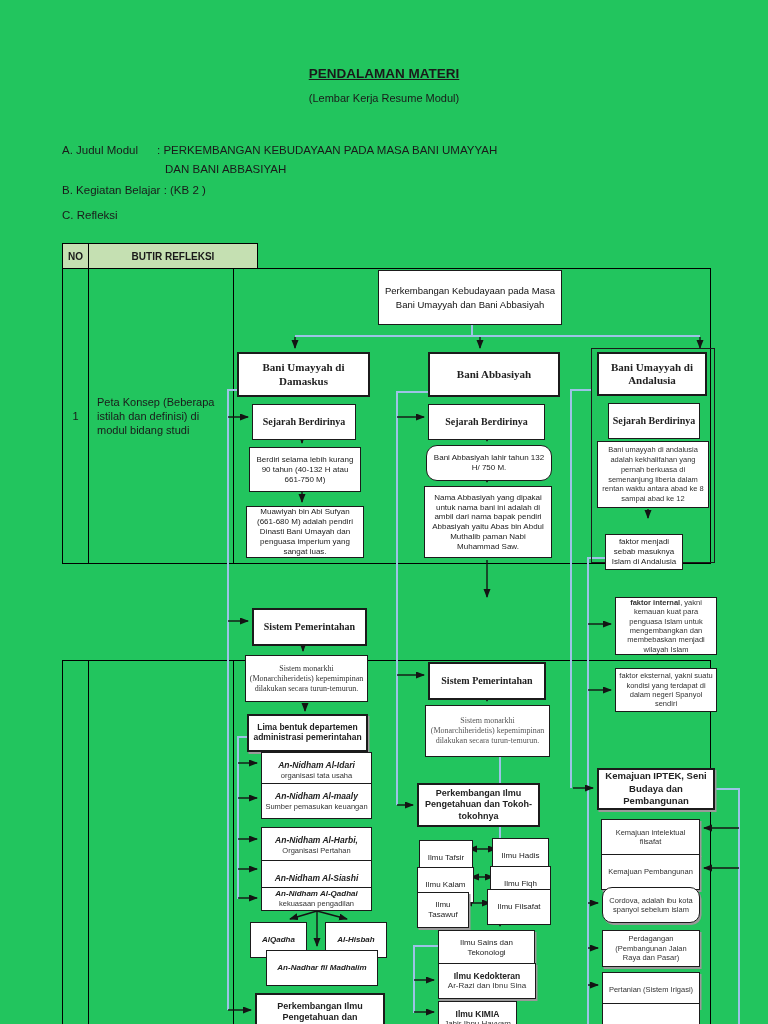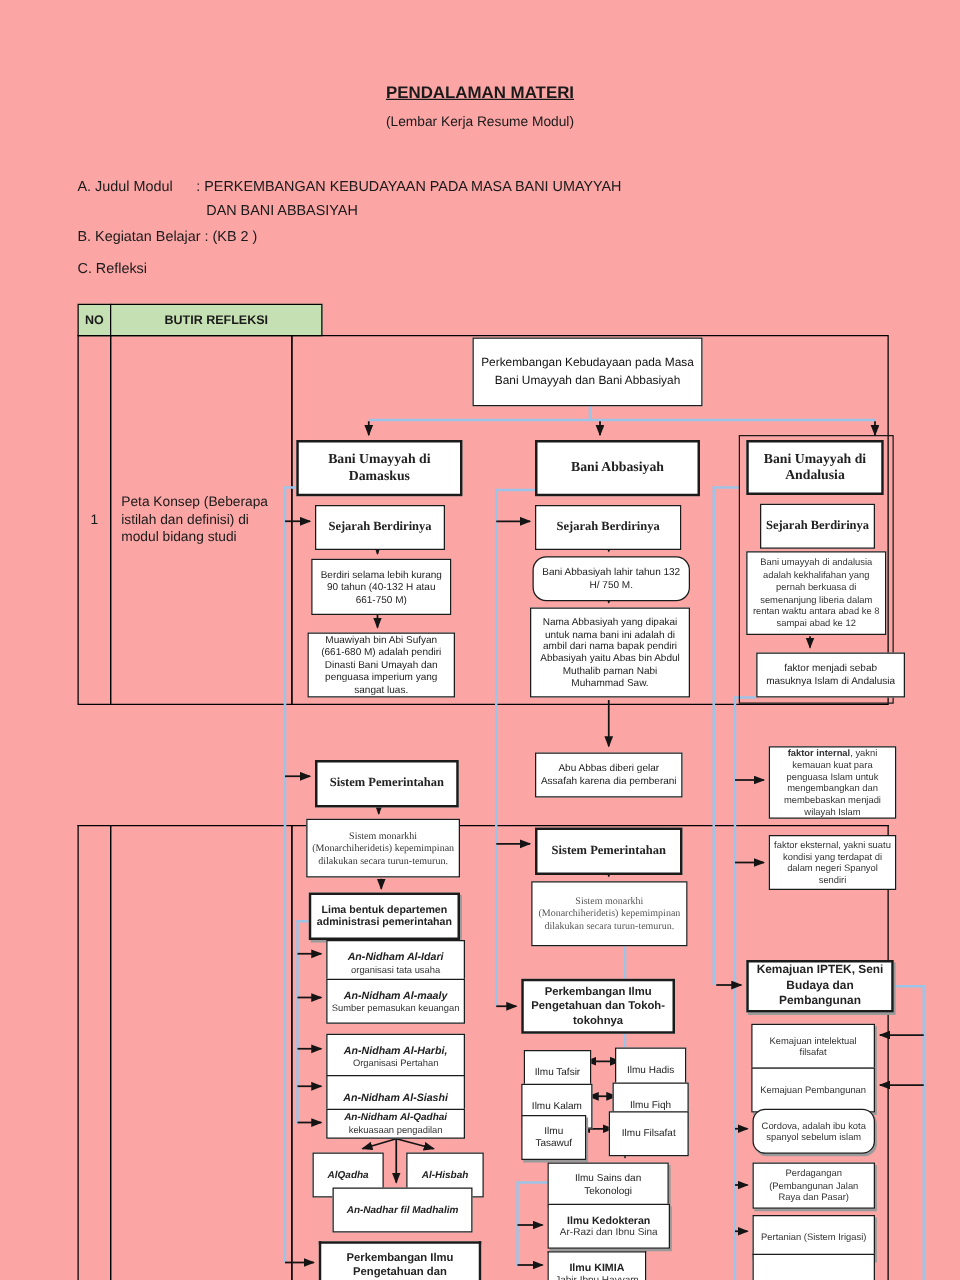--- a/index.html
+++ b/index.html
@@ -1,16 +1,16 @@
 <!DOCTYPE html>
 <html style="--green: #c5e0b2; --blue: #9dc3e6;"><head>
 <meta charset="utf-8">
 <style>
   html,body{margin:0;padding:0;background:#888;}
-  .page{position:relative;width:768px;height:1024px;background:#fca5a5;overflow:hidden;
+  .page{position:relative;width:768px;height:1024px;background:#22c55e;overflow:hidden;
         font-family:"Liberation Sans",sans-serif;color:#1a1a1a;}
   .abs{position:absolute;}
   
   .doc-title{left:0;right:0;top:66px;text-align:center;font-size:13.5px;font-weight:700;text-decoration:underline;}
   .doc-sub{left:0;right:0;top:92px;text-align:center;font-size:11px;}
   .fieldtxt{font-size:11.5px;}
   
   .cell{position:absolute;box-sizing:border-box;border:1px solid #000;z-index:0;}
   .cell.green{background:var(--green);display:flex;align-items:center;justify-content:center;
               font-weight:700;font-size:10px;}
@@ -138,24 +138,23 @@
   <div class="box b15 hd" style="left:428px;top:404px;width:117px;height:26px;">Sejarah Berdirinya</div>
   <div class="box b15 hd" style="left:608px;top:403px;width:92px;height:26px;">Sejarah Berdirinya</div>
 
   <div class="box sm" style="left:249px;top:447px;width:112px;height:45px;">Berdiri selama lebih kurang 90 tahun (40-132 H atau 661-750 M)</div>
   <div class="box sm" style="left:246px;top:506px;width:118px;height:52px;">Muawiyah bin Abi Sufyan (661-680 M) adalah pendiri Dinasti Bani Umayah dan penguasa imperium yang sangat luas.</div>
 
   <div class="box sm" style="left:426px;top:445px;width:126px;height:33px;border-radius:11px;">Bani Abbasiyah lahir tahun 132 H/ 750 M.</div>
   <div class="box sm" style="left:424px;top:486px;width:128px;height:72px;line-height:1.22;">Nama Abbasiyah yang dipakai untuk nama bani ini adalah di ambil dari nama bapak pendiri Abbasiyah yaitu Abas bin Abdul Muthalib paman Nabi Muhammad Saw.</div>
 
   <div class="box xs" style="left:597px;top:441px;width:112px;height:67px;line-height:1.3;">Bani umayyah di andalusia adalah kekhalifahan yang pernah berkuasa di semenanjung liberia dalam rentan waktu antara abad ke 8 sampai abad ke 12</div>
-  <div class="box sm" style="left:605px;top:522px;width:119px;height:36px;">faktor menjadi sebab masuknya Islam di Andalusia</div>
+  <div class="box sm" style="left:605px;top:534px;width:78px;height:36px;">faktor menjadi sebab masuknya Islam di Andalusia</div>
 
   <div class="box b2 hd" style="left:252px;top:608px;width:115px;height:26px;">Sistem Pemerintahan</div>
-  <div class="box sm" style="left:428px;top:602px;width:118px;height:36px;">Abu Abbas diberi gelar Assafah karena dia pemberani</div>
 
   <div class="box xs" style="left:615px;top:597px;width:102px;height:58px;">
     <div><span style="font-weight:700;">faktor internal</span><span>, yakni kemauan kuat para penguasa Islam untuk mengembangkan dan membebaskan menjadi wilayah Islam</span></div>
   </div>
   <div class="box xs" style="left:615px;top:668px;width:102px;height:44px;">faktor eksternal, yakni suatu kondisi yang terdapat di dalam negeri Spanyol sendiri</div>
 
   <div class="box mser" style="left:245px;top:655px;width:123px;height:47px;">Sistem monarkhi (Monarchiheridetis) kepemimpinan dilakukan secara turun-temurun.</div>
   <div class="box b2 hd" style="left:428px;top:662px;width:118px;height:26px;">Sistem Pemerintahan</div>
   <div class="box mser" style="left:425px;top:705px;width:125px;height:52px;color:#555;">Sistem monarkhi (Monarchiheridetis) kepemimpinan dilakukan secara turun-temurun.</div>
 

